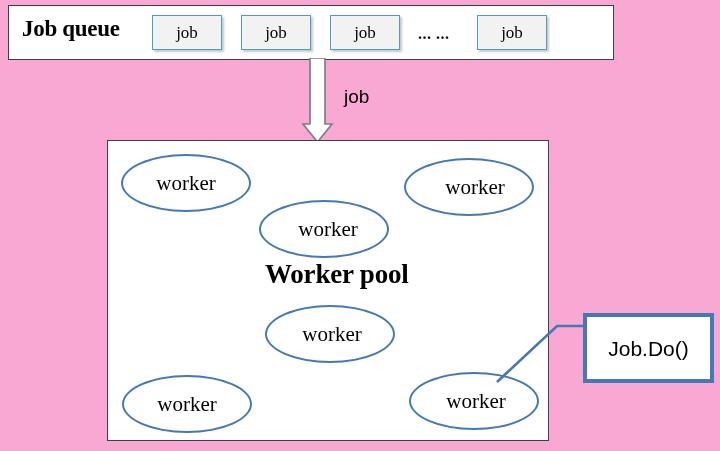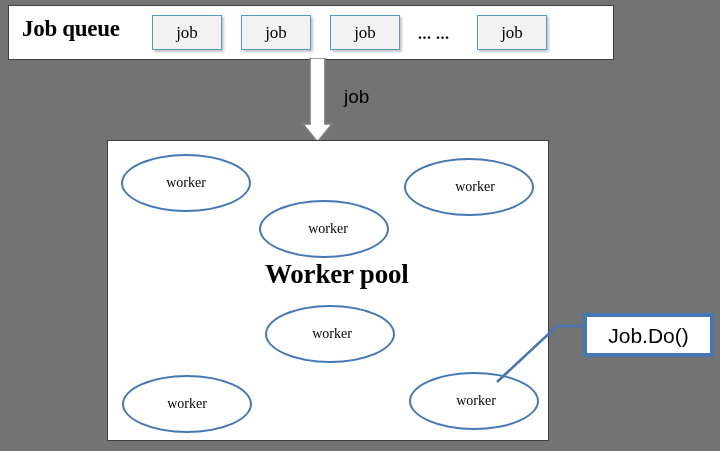--- a/index.html
+++ b/index.html
@@ -8,21 +8,21 @@
     padding: 0;
     background: #ffffff;
   }
   body {
     font-family: "Liberation Serif", serif;
   }
   #canvas {
     position: relative;
     width: 720px;
     height: 451px;
-    background: #737373;
+    background: #f9a8d4;
     overflow: hidden;
   }
 
   
   .queue-box {
     position: absolute;
     left: 8px;
     top: 5px;
     width: 606px;
     height: 55px;
@@ -117,40 +117,40 @@
     border: 2.5px solid #4578b4;
     border-radius: 50%;
     background: transparent;
     box-sizing: border-box;
     display: flex;
     align-items: center;
     justify-content: center;
   }
   .worker span {
     font-family: "Liberation Serif", serif;
-    font-size: 14px;
+    font-size: 21px;
     color: #000000;
     line-height: 1;
     position: relative;
   }
 
   
   .leader-svg {
     position: absolute;
     left: 495px;
     top: 310px;
     width: 100px;
     height: 80px;
   }
   .callout-box {
     position: absolute;
     left: 583px;
     top: 313px;
     width: 131px;
-    height: 44px;
+    height: 70px;
     border: 4px solid #4578b4;
     background: #ffffff;
     box-sizing: border-box;
     display: flex;
     align-items: center;
     justify-content: center;
   }
   .callout-box span {
     font-family: "Liberation Sans", sans-serif;
     font-size: 21px;

